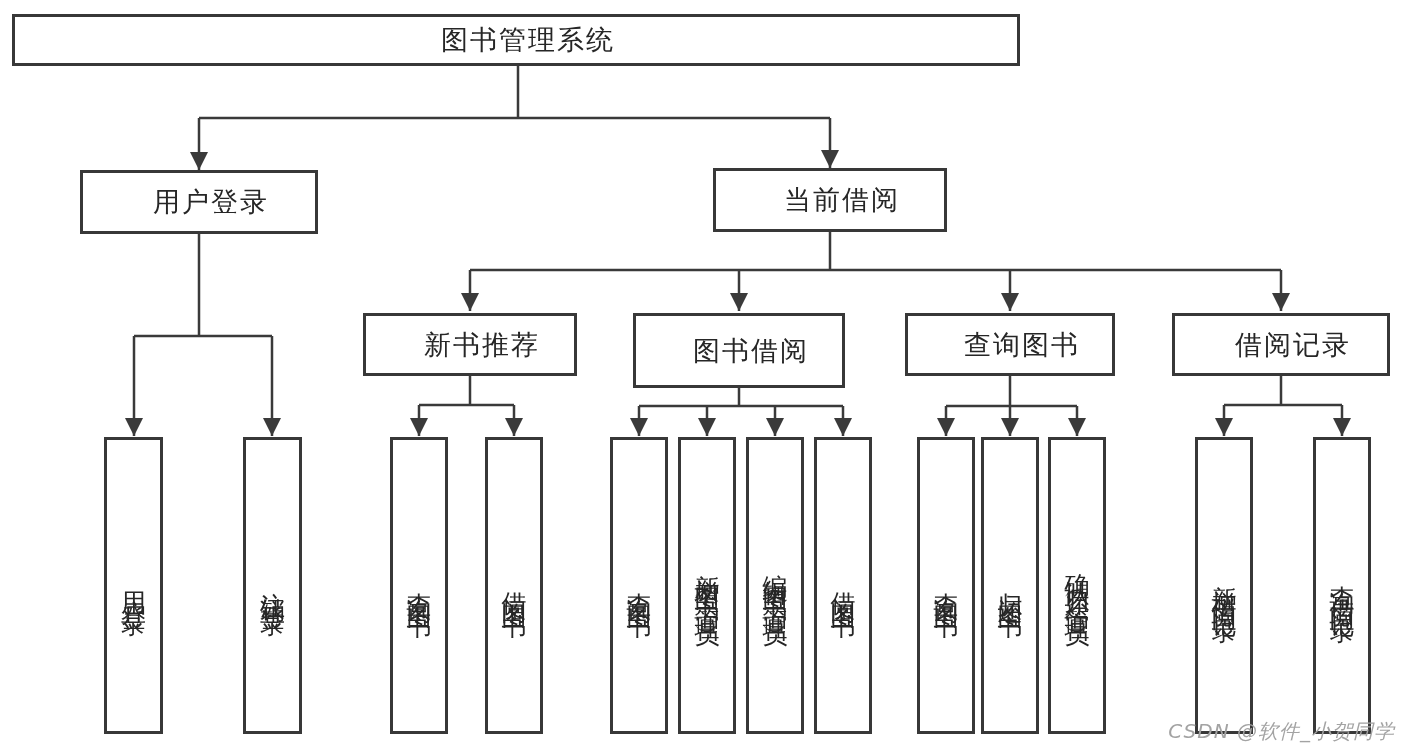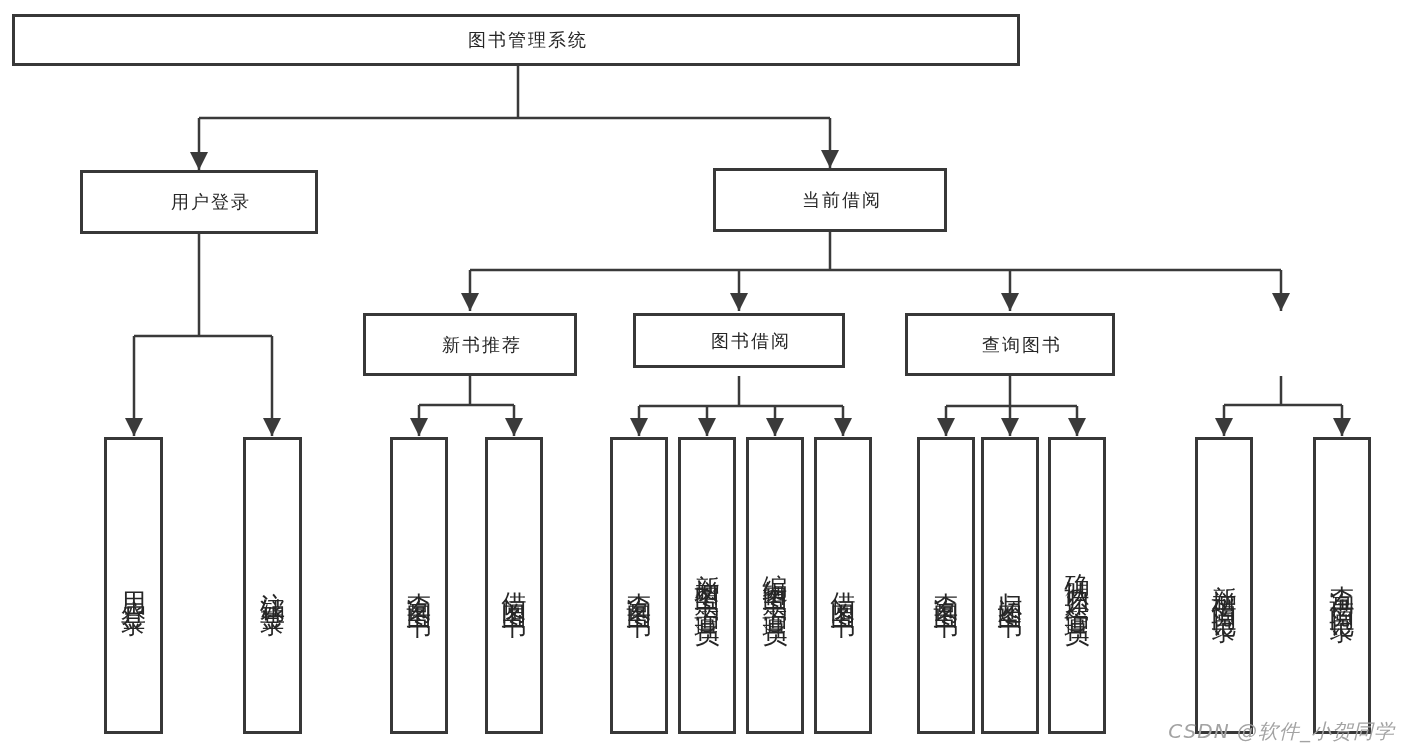--- a/index.html
+++ b/index.html
@@ -7,21 +7,21 @@
     position:relative;width:1405px;height:747px;background:#ffffff;overflow:hidden;
     font-family:"DejaVu Sans","Liberation Sans",sans-serif;
   }
   svg.connectors{position:absolute;left:0;top:0;z-index:1;}
   .box{
     position:absolute;box-sizing:border-box;background:#ffffff;
     border:3px solid #383838;z-index:2;
     display:flex;align-items:center;justify-content:center;
     color:#262626;
   }
-  .hbox{font-size:18px;letter-spacing:2px;white-space:nowrap;padding-left:24px;}
+  .hbox{font-size:27px;letter-spacing:2px;white-space:nowrap;padding-left:24px;}
   .vbox .vt{
     writing-mode:vertical-rl;text-orientation:mixed;
     font-size:25px;letter-spacing:7px;line-height:1;color:#262626;
   }
   .watermark{
     position:absolute;right:10px;bottom:2px;z-index:3;
     font-size:20px;color:#a3a3a3;letter-spacing:1px;white-space:nowrap;font-style:italic;
   }
 </style>
 </head>
@@ -68,22 +68,23 @@
       <line x1="1342" y1="405" x2="1342" y2="436" marker-end="url(#ah)"></line>
     </g>
   </svg>
 
   <div class="box hbox" style="left:12px;top:14px;width:1008px;height:52px">图书管理系统</div>
 
   <div class="box hbox" style="left:80px;top:170px;width:238px;height:64px">用户登录</div>
   <div class="box hbox" style="left:713px;top:168px;width:234px;height:64px">当前借阅</div>
 
   <div class="box hbox" style="left:363px;top:313px;width:214px;height:63px">新书推荐</div>
-  <div class="box hbox" style="left:633px;top:313px;width:212px;height:55px">图书借阅</div>
+  <div class="box hbox" style="left:633px;top:313px;width:212px;height:75px">图书借阅</div>
   <div class="box hbox" style="left:905px;top:313px;width:210px;height:63px">查询图书</div>
+  <div class="box hbox" style="left:1172px;top:313px;width:218px;height:63px">借阅记录</div>
 
   <div class="box vbox" style="left:104px;top:437px;width:59px;height:297px">
     <span class="vt">用户登录</span>
   </div>
   <div class="box vbox" style="left:243px;top:437px;width:59px;height:297px">
     <span class="vt">注销登录</span>
   </div>
 
   <div class="box vbox" style="left:390px;top:437px;width:58px;height:297px">
     <span class="vt">查询图书</span>

